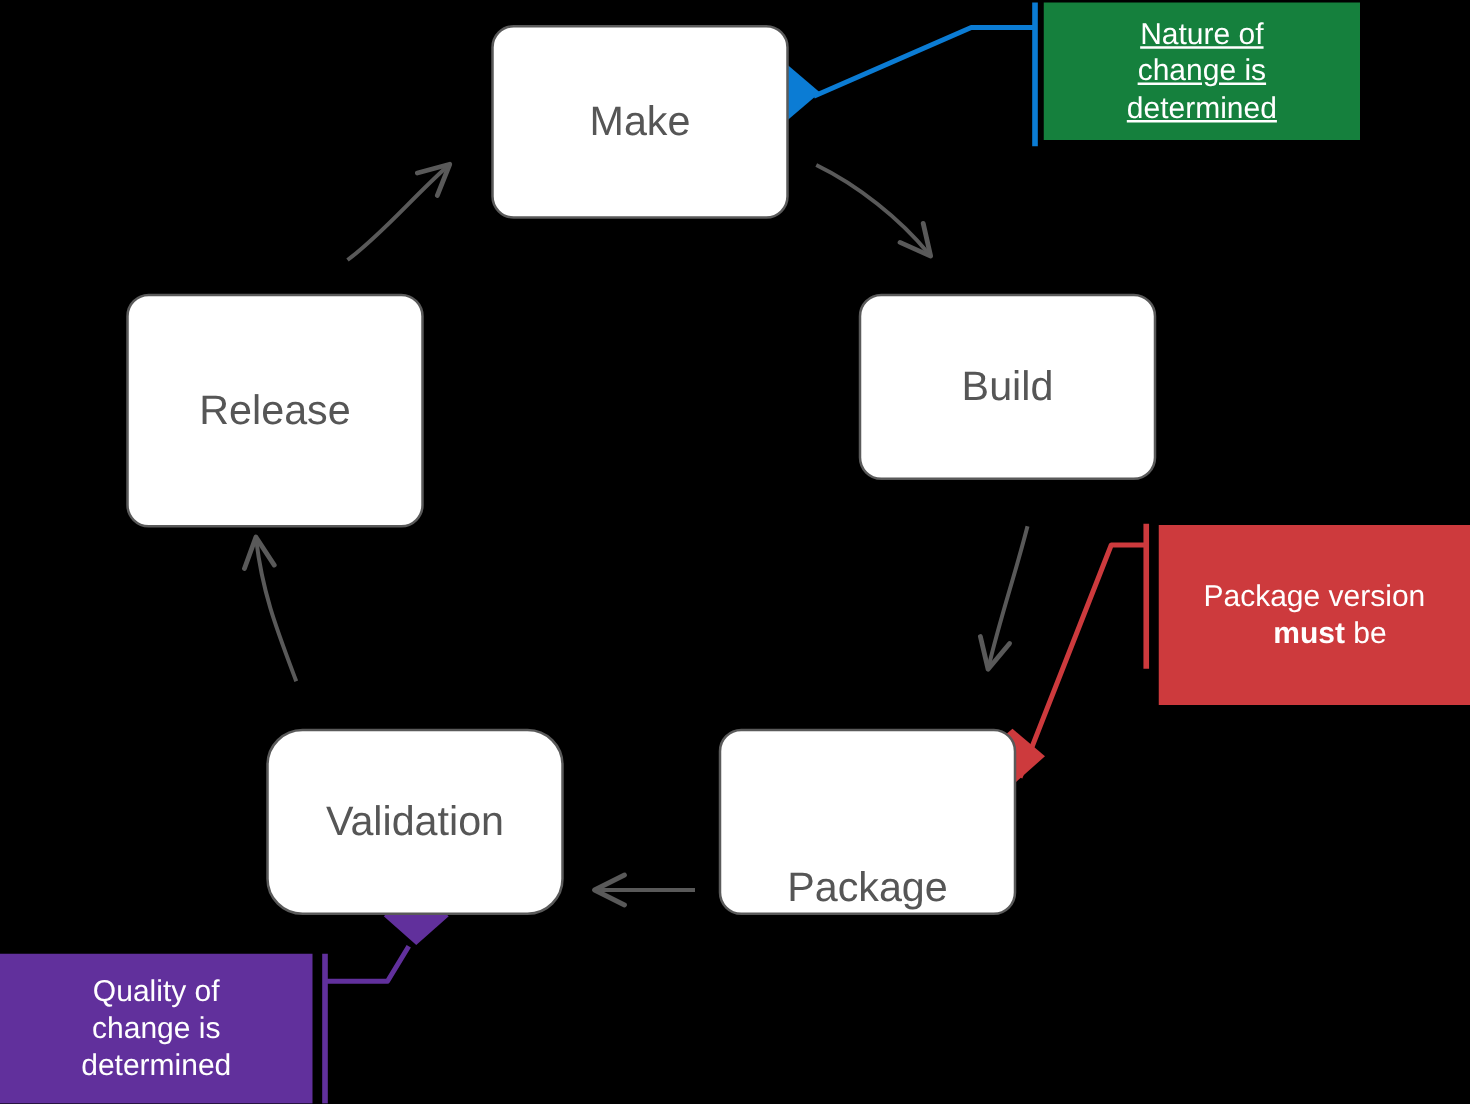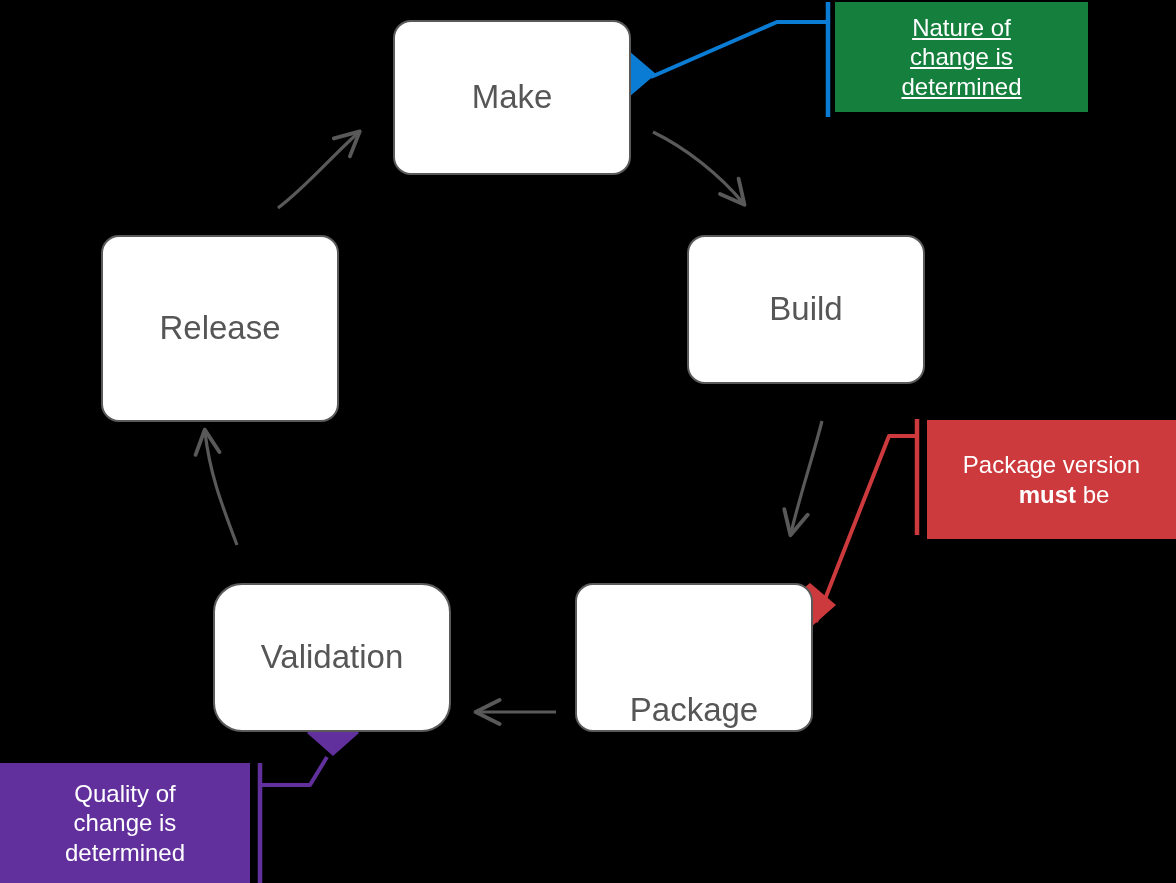--- a/index.html
+++ b/index.html
@@ -113,21 +113,21 @@
   </div>
 
   <div class="callout blue" style="left:835px; top:2px; width:253px; height:110px;">
     <div>
       <div>Nature of</div>
       <div>change is</div>
       <div>determined</div>
     </div>
   </div>
 
-  <div class="callout red" style="left:927px; top:420px; width:249px; height:119px;">
+  <div class="callout red" style="left:927px; top:420px; width:249px; height:144px;">
     <div>
       <div>Package version</div>
       <div>
         <b>must</b><span> be</span>
       </div>
     </div>
   </div>
 
   <div class="callout purple" style="left:0px; top:763px; width:250px; height:120px;text-align:center;">
     <div>

